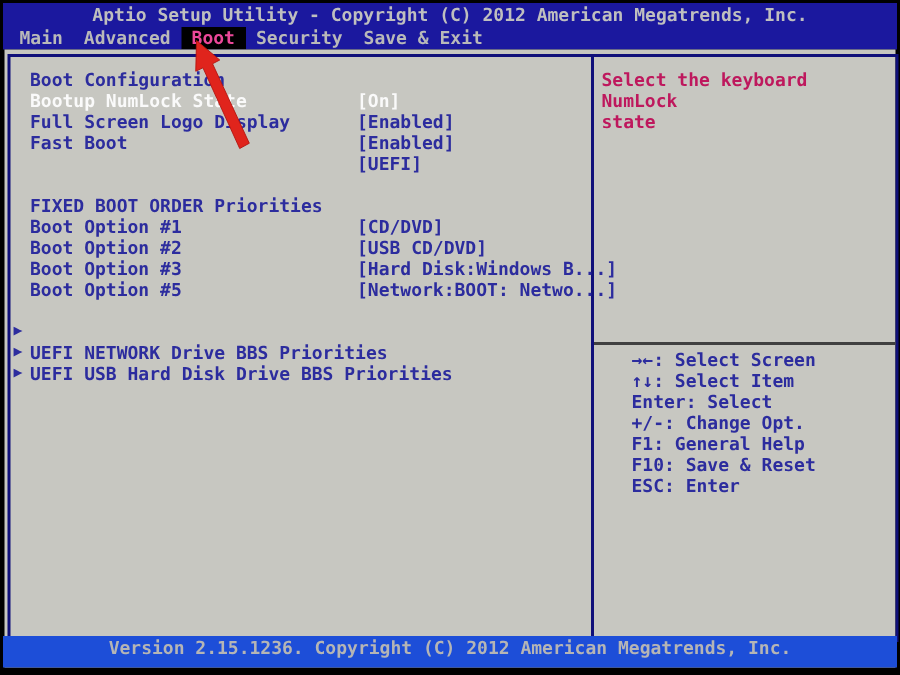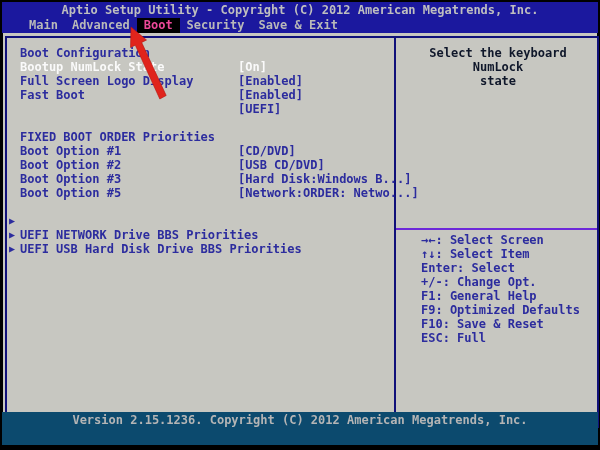--- a/index.html
+++ b/index.html
@@ -12,53 +12,53 @@
   }
   .titlebar{
     position:absolute;left:2px;right:2px;top:2px;height:16px;
     background:#1b189e;color:#bfbfbf;
     text-align:center;line-height:16px;font-size:12px;
     white-space:nowrap;
   }
   .menubar{
     position:absolute;left:2px;right:2px;top:18px;height:15px;
     background:#1b189e;color:#b9b9b9;
-    display:flex;align-items:center;padding-left:20px;
+    display:flex;align-items:center;padding-left:4px;
   }
   .menu-item{padding:0 7px;height:15px;line-height:15px;cursor:default;}
   .menu-item.active{background:#000;color:#ec4899;}
   .content{
     position:absolute;left:3px;right:3px;top:33px;bottom:5px;
     background:#c7c7c1;
   }
   .panes{
     position:absolute;left:2px;top:3px;width:590px;height:388px;
     border:2px solid #10107a;display:flex;
   }
   .left-pane{
     width:389px;border-right:2px solid #10107a;
     padding-top:8px;position:relative;box-sizing:border-box;
   }
   .right-pane{flex:1;display:flex;flex-direction:column;box-sizing:border-box;}
   .help-box{
-    height:192px;border-bottom:2px solid #6d28d9;box-sizing:border-box;
-    padding:8px 2px 0 5px;color:#0f172a;white-space:pre-line;text-align:center;
+    height:192px;border-bottom:2px solid #404040;box-sizing:border-box;
+    padding:8px 2px 0 5px;color:#be185d;white-space:pre-line;
   }
   .keys-box{flex:1;padding:3px 2px 0 5px;color:#2c2c9e;margin-left:20px;}
   .keys-box .key-line{height:14px;white-space:nowrap;}
   .row{position:relative;height:14px;white-space:nowrap;color:#2c2c9e;}
   .row .lbl{position:absolute;left:13px;top:0;}
   .row .val{position:absolute;left:231px;top:0;}
   .row.selected .lbl,.row.selected .val{color:#fafafa;}
   .row.heading .lbl{color:#2c2c9e;}
   .row.sub .marker{position:absolute;left:2px;top:0;font-size:10px;}
   .row.blank{height:14px;}
   .statusbar{
-    position:absolute;left:2px;right:2px;bottom:5px;height:33px;
-    background:#0c4a6e;color:#b5b5b5;
+    position:absolute;left:2px;right:2px;bottom:5px;height:21px;
+    background:#1d4ed8;color:#b5b5b5;
     text-align:center;line-height:17px;white-space:nowrap;
   }
   .arrow-overlay{position:absolute;left:0;top:0;width:600px;height:450px;pointer-events:none;}
 </style>
 </head>
 <body>
 
 <div class="titlebar">Aptio Setup Utility - Copyright (C) 2012 American Megatrends, Inc.</div>
 
 <div class="menubar">
@@ -102,21 +102,21 @@
       <div class="row">
         <span class="lbl">Boot Option #2</span>
         <span class="val">[USB CD/DVD]</span>
       </div>
       <div class="row">
         <span class="lbl">Boot Option #3</span>
         <span class="val">[Hard Disk:Windows B...]</span>
       </div>
       <div class="row">
         <span class="lbl">Boot Option #5</span>
-        <span class="val">[Network:ORDER: Netwo...]</span>
+        <span class="val">[Network:BOOT: Netwo...]</span>
       </div>
       <div class="row blank"></div>
       <div class="row sub">
         <span class="marker">▶</span>
       </div>
       <div class="row sub">
         <span class="marker">▶</span>
         <span class="lbl">UEFI NETWORK Drive BBS Priorities</span>
       </div>
       <div class="row sub">
@@ -127,23 +127,22 @@
 
     <div class="right-pane">
       <div class="help-box">Select the keyboard NumLock
 state</div>
       <div class="keys-box">
         <div class="key-line">→←: Select Screen</div>
         <div class="key-line">↑↓: Select Item</div>
         <div class="key-line">Enter: Select</div>
         <div class="key-line">+/-: Change Opt.</div>
         <div class="key-line">F1: General Help</div>
-        <div class="key-line">F9: Optimized Defaults</div>
         <div class="key-line">F10: Save &amp; Reset</div>
-        <div class="key-line">ESC: Full</div>
+        <div class="key-line">ESC: Enter</div>
       </div>
     </div>
 
   </div>
 </div>
 
 <div class="statusbar">Version 2.15.1236. Copyright (C) 2012 American Megatrends, Inc.</div>
 
 <svg class="arrow-overlay" viewBox="0 0 600 450" xmlns="http://www.w3.org/2000/svg">
   <polygon points="131,27 146.5,40 141.7,42.5 166.2,95.5 159.8,99 135.3,45.2 130.5,47.5" fill="#e0241c" stroke="#b3140e" stroke-width="0.6"></polygon>

